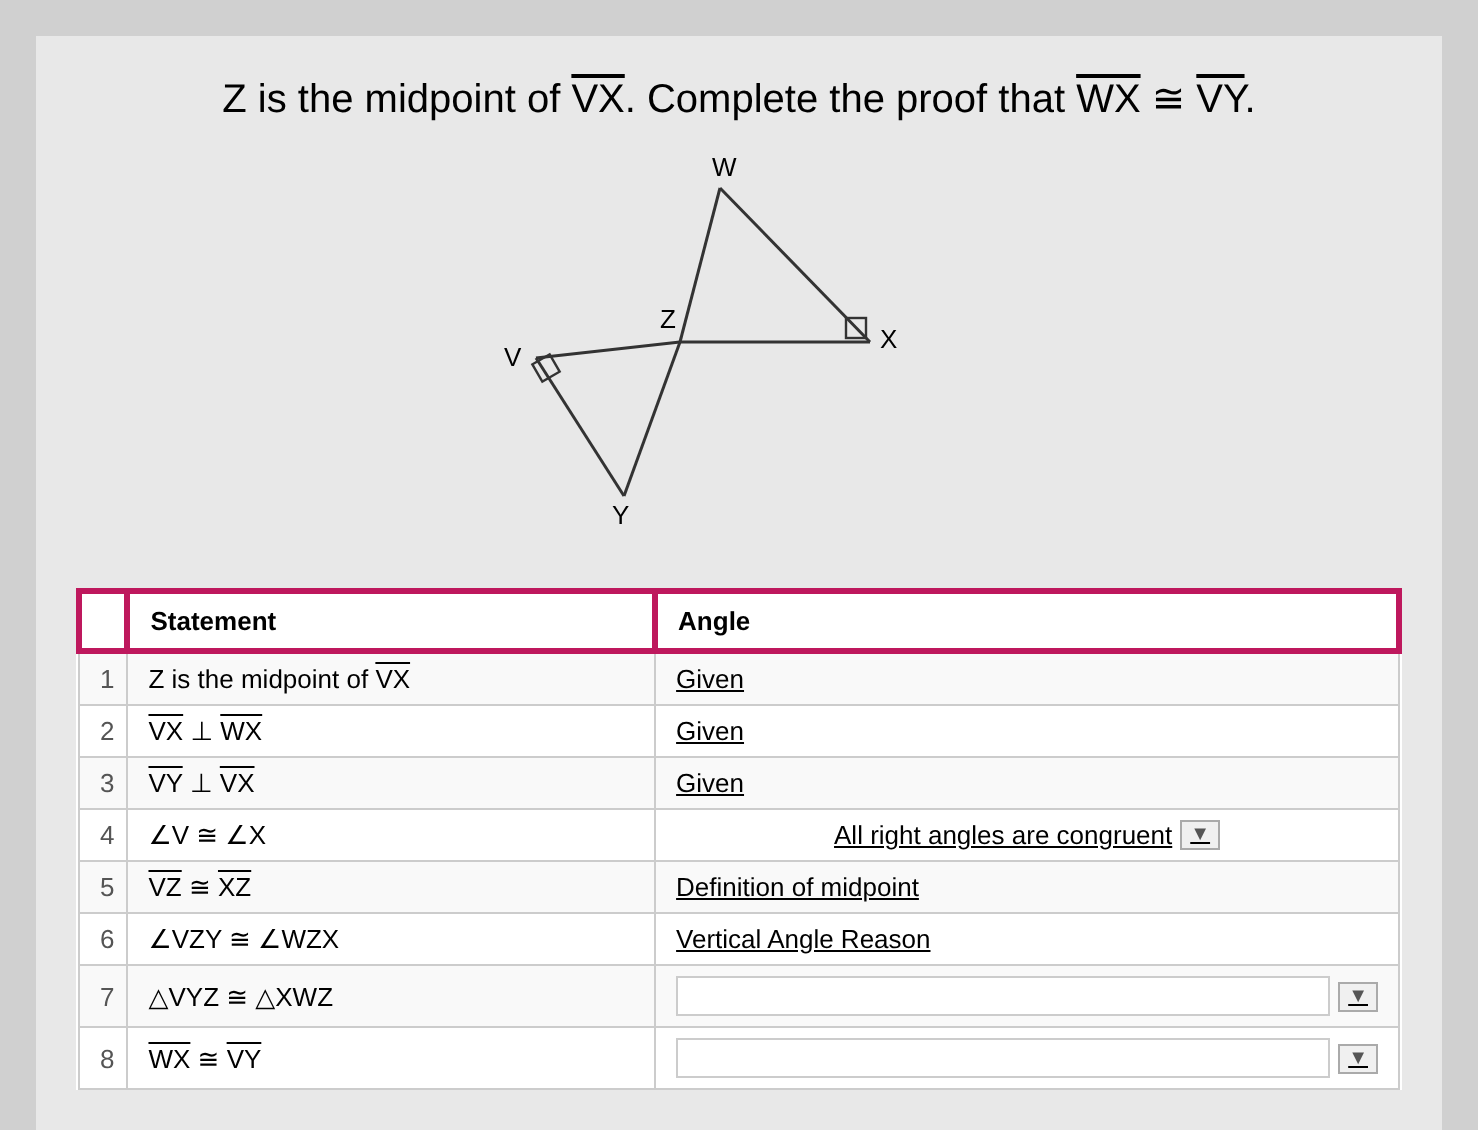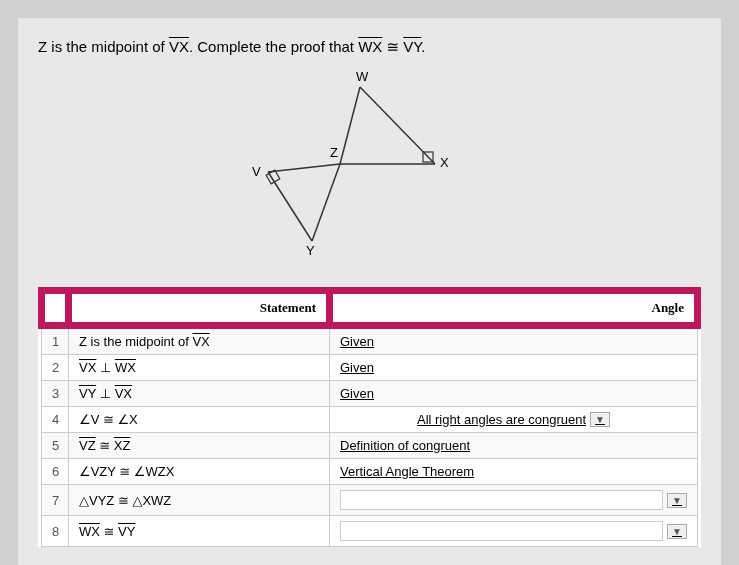--- a/index.html
+++ b/index.html
@@ -13,47 +13,47 @@
       align-items: flex-start;
       justify-content: center;
       padding: 18px;
     }
     .container {
       background: #e8e8e8;
       width: 703px;
       padding: 18px 20px 20px 20px;
     }
     .problem-text {
-      font-size: 15px;
+      font-size: 20px;
       margin-bottom: 12px;
       line-height: 1.4;
+      text-align: center;
     }
     .overline { text-decoration: overline; }
     .diagram-area {
       display: flex;
       justify-content: center;
       margin-bottom: 18px;
     }
     svg.diagram {
       width: 260px;
       height: 200px;
     }
     table {
       width: 100%;
       border-collapse: collapse;
       background: white;
       font-size: 13px;
     }
     table th {
-      text-align: right;
+      text-align: left;
       padding: 6px 10px;
       font-weight: bold;
-      border: 7px solid #be185d;
+      border: 3px solid #be185d;
       background: white;
-      font-family: Liberation Serif, serif;
     }
     table td {
       padding: 5px 10px;
       border: 1px solid #ccc;
       vertical-align: middle;
     }
     .reason-cell {
       position: relative;
       text-decoration: underline;
     }
@@ -153,26 +153,26 @@
           <td class="reason-cell">
             <div class="reason-dropdown">
               <span>All right angles are congruent</span>
               <span class="dropdown-arrow">▼</span>
             </div>
           </td>
         </tr>
         <tr>
           <td class="row-num">5</td>
           <td><span style="text-decoration:overline">VZ</span><span> ≅ </span><span style="text-decoration:overline">XZ</span></td>
-          <td class="reason-cell"><span>Definition of congruent</span></td>
+          <td class="reason-cell"><span>Definition of midpoint</span></td>
         </tr>
         <tr>
           <td class="row-num">6</td>
           <td><span>∠VZY ≅ ∠WZX</span></td>
-          <td class="reason-cell"><span>Vertical Angle Theorem</span></td>
+          <td class="reason-cell"><span>Vertical Angle Reason</span></td>
         </tr>
         <tr>
           <td class="row-num">7</td>
           <td><span>△VYZ ≅ △XWZ</span></td>
           <td class="reason-cell">
             <div class="reason-dropdown">
               <input type="text" class="input-reason" style="">
               <span class="dropdown-arrow">▼</span>
             </div>
           </td>

